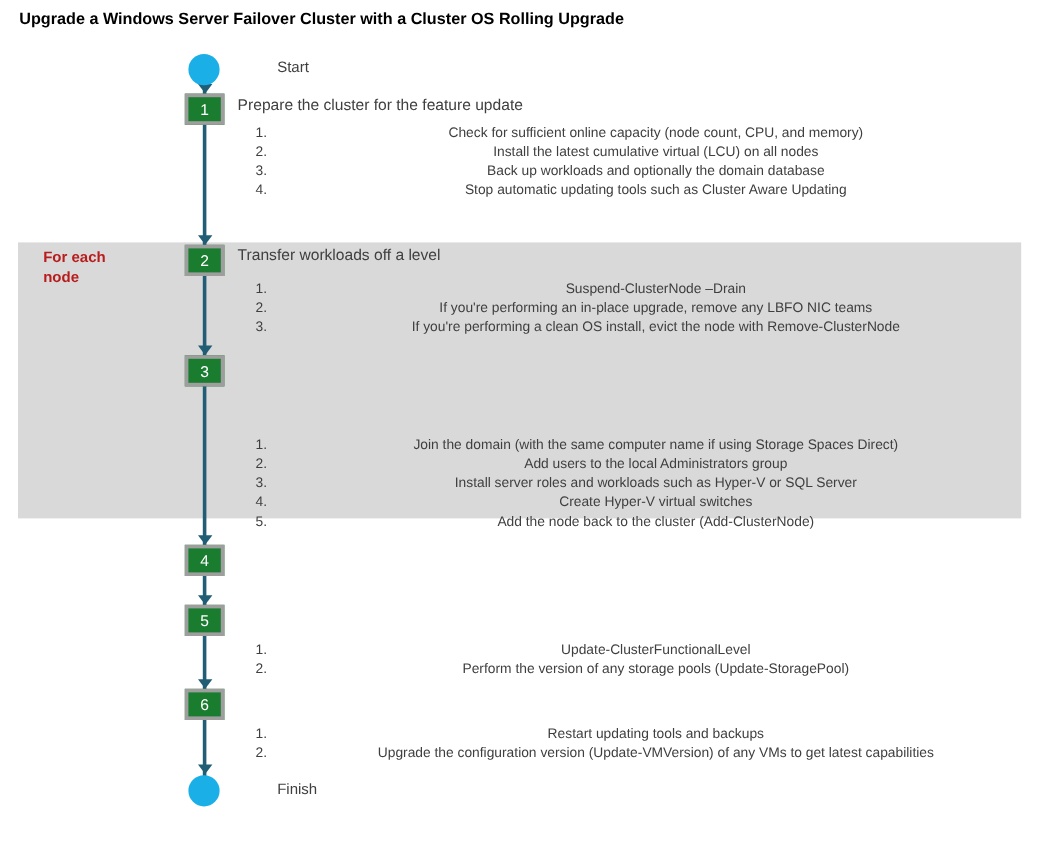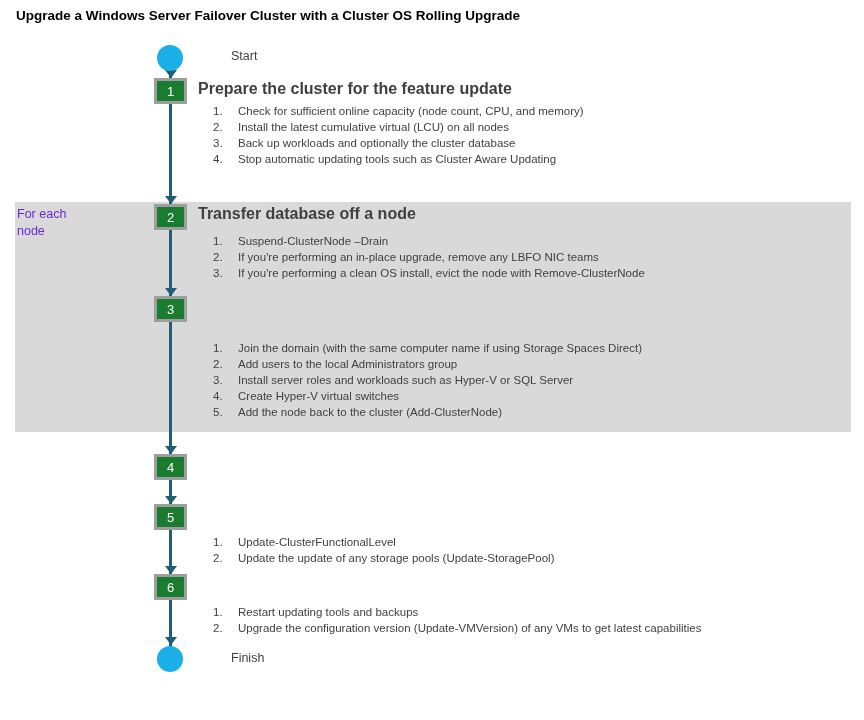--- a/index.html
+++ b/index.html
@@ -33,26 +33,26 @@
   .region {
     position: absolute;
     left: 15px;
     top: 202px;
     width: 836px;
     height: 230px;
     background: var(--gray);
   }
   .region-label {
     position: absolute;
-    left: 17px;
+    left: 36px;
     top: 206px;
     width: 70px;
     font-size: 12.5px;
-    font-weight: normal;
-    color: #6d28d9;
+    font-weight: bold;
+    color: #b91c1c;
     line-height: 17px;
   }
   .vline {
     position: absolute;
     left: 169px;
     top: 57px;
     width: 3px;
     height: 602px;
     background: var(--teal);
   }
@@ -89,39 +89,39 @@
   .terminal-label {
     position: absolute;
     left: 199px;
     font-size: 12.5px;
     color: var(--text);
     margin-left: 32px;
   }
   .heading {
     position: absolute;
     left: 198px;
-    font-size: 16px;
+    font-size: 13px;
     color: var(--text);
     white-space: nowrap;
-    font-weight: bold;
   }
   .intro {
     position: absolute;
     left: 213px;
     font-size: 11.5px;
     color: var(--text);
     line-height: 16px;
     white-space: nowrap;
   }
   ol.steplist {
     position: absolute;
     left: 205px;
     width: 650px;
     list-style: none;
     counter-reset: li-c;
+    text-align: center;
   }
   ol.steplist li {
     position: relative;
     counter-increment: li-c;
     padding-left: 33px;
     font-size: 11.5px;
     line-height: 16px;
     color: var(--text);
     white-space: nowrap;
   }
@@ -153,55 +153,55 @@
   <div class="terminal-circle" style="top:45px"></div>
   <div class="terminal-label" style="top:49px">Start</div>
 
   <div class="badge" style="top:78px">
     <span>1</span>
   </div>
   <div class="heading" style="top:80px">Prepare the cluster for the feature update</div>
   <ol class="steplist" style="top:103px">
       <li>Check for sufficient online capacity (node count, CPU, and memory)</li>
       <li>Install the latest cumulative virtual (LCU) on all nodes</li>
-      <li>Back up workloads and optionally the cluster database</li>
+      <li>Back up workloads and optionally the domain database</li>
       <li>Stop automatic updating tools such as Cluster Aware Updating</li>
     </ol>
 
   <div class="badge" style="top:204px">
     <span>2</span>
   </div>
-  <div class="heading" style="top:205px">Transfer database off a node</div>
+  <div class="heading" style="top:205px">Transfer workloads off a level</div>
   <ol class="steplist" style="top:233px">
       <li>Suspend-ClusterNode –Drain</li>
       <li>If you're performing an in-place upgrade, remove any LBFO NIC teams</li>
       <li>If you're performing a clean OS install, evict the node with Remove-ClusterNode</li>
     </ol>
 
   <div class="badge" style="top:296px">
     <span>3</span>
   </div>
-  <ol class="steplist" style="top:340px">
+  <ol class="steplist" style="top:363px">
       <li>Join the domain (with the same computer name if using Storage Spaces Direct)</li>
       <li>Add users to the local Administrators group</li>
       <li>Install server roles and workloads such as Hyper-V or SQL Server</li>
       <li>Create Hyper-V virtual switches</li>
       <li>Add the node back to the cluster (Add-ClusterNode)</li>
     </ol>
 
   <div class="badge" style="top:454px">
     <span>4</span>
   </div>
 
   <div class="badge" style="top:504px">
     <span>5</span>
   </div>
   <ol class="steplist" style="top:534px">
       <li>Update-ClusterFunctionalLevel</li>
-      <li>Update the update of any storage pools (Update-StoragePool)</li>
+      <li>Perform the version of any storage pools (Update-StoragePool)</li>
     </ol>
 
   <div class="badge" style="top:574px">
     <span>6</span>
   </div>
   <ol class="steplist" style="top:604px">
       <li>Restart updating tools and backups</li>
       <li>Upgrade the configuration version (Update-VMVersion) of any VMs to get latest capabilities</li>
     </ol>
 

